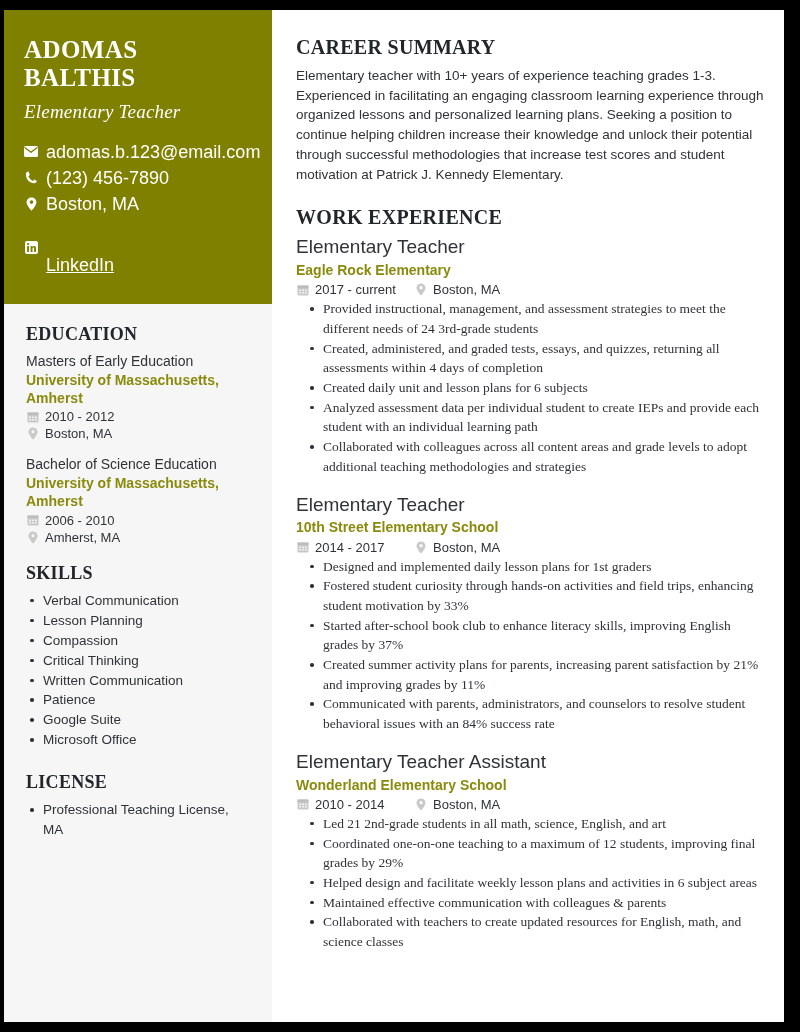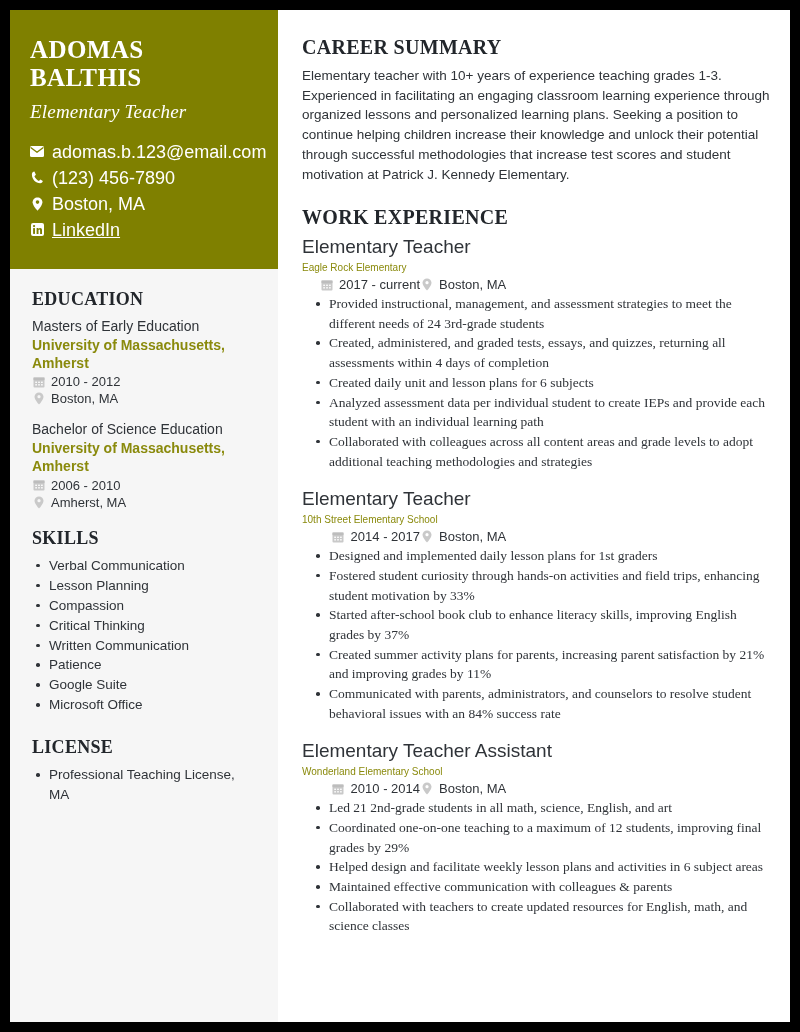--- a/index.html
+++ b/index.html
@@ -7,21 +7,21 @@
   body {
     width: 800px;
     height: 1032px;
     background: #000000;
     font-family: "Liberation Sans", sans-serif;
     overflow: hidden;
   }
 
   .page {
     position: absolute;
-    left: 10px;
+    left: 4px;
     top: 10px;
     width: 780px;
     height: 1012px;
     background: #ffffff;
     overflow: hidden;
     display: flex;
   }
 
   
   .sidebar {
@@ -75,20 +75,21 @@
     margin-right: 8px;
     display: flex;
     align-items: center;
     justify-content: center;
   }
   .contact-icon svg { display: block; }
 
   .contact-link {
     color: #ffffff;
     text-decoration: underline;
+    margin-top: 35px;
   }
 
   .sidebar-body {
     padding: 20px 20px 0 22px;
     flex: 1 1 auto;
   }
 
   .side-heading {
     font-family: "Liberation Serif", serif;
     font-weight: bold;
@@ -186,36 +187,36 @@
 
   .job-entry { margin-bottom: 17px; }
 
   .job-role {
     font-size: 19px;
     color: #2f3338;
     line-height: 1.2;
   }
 
   .job-company {
-    font-size: 10px;
-    font-weight: normal;
+    font-size: 14px;
+    font-weight: bold;
     color: #8a8a0c;
     line-height: 1.3;
     margin-top: 2px;
   }
 
   .job-meta {
     display: flex;
     align-items: center;
     font-size: 13px;
     color: #2f3338;
     margin-top: 3px;
     margin-bottom: 2px;
   }
-  .job-meta .meta-date { width: 118px; display: flex; align-items: center; justify-content: flex-end; }
+  .job-meta .meta-date { width: 118px; display: flex; align-items: center; }
   .job-meta .meta-loc  { display: flex; align-items: center; }
 
   .job-bullets { list-style: none; font-family: Liberation Serif, serif; }
   .job-bullets li {
     position: relative;
     padding-left: 27px;
     font-size: 13.5px;
     color: #2f3338;
     line-height: 1.46;
   }

